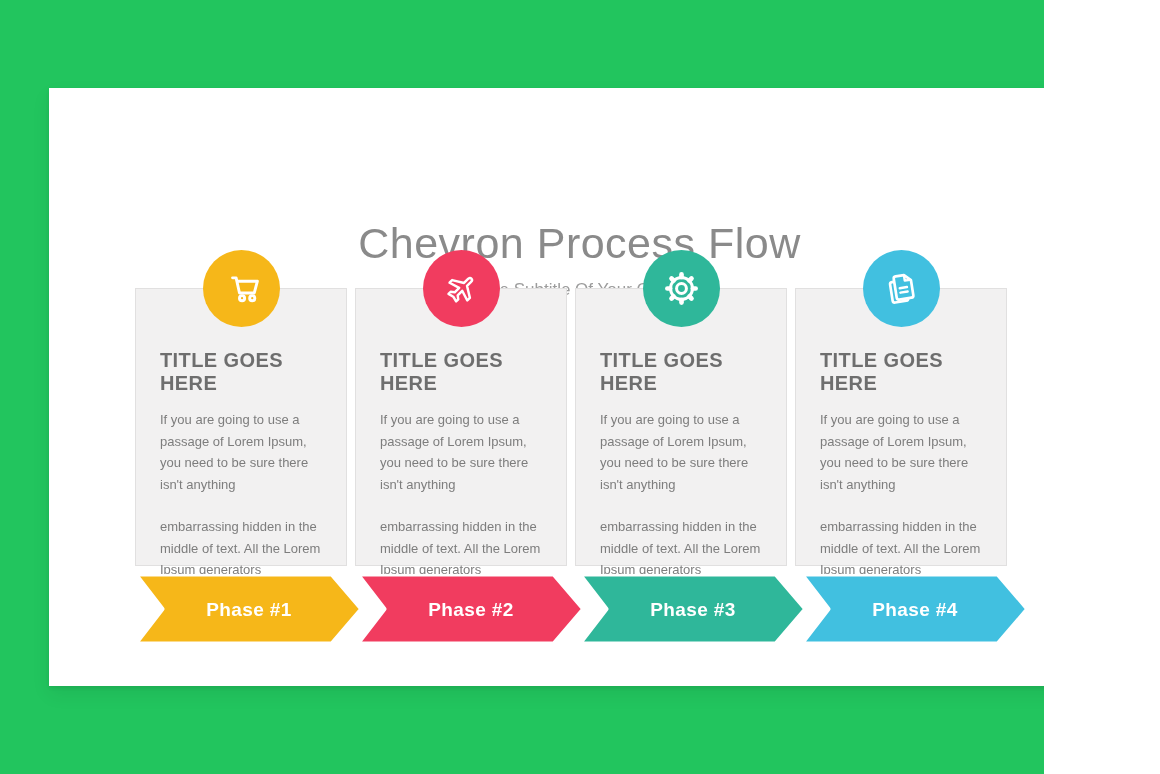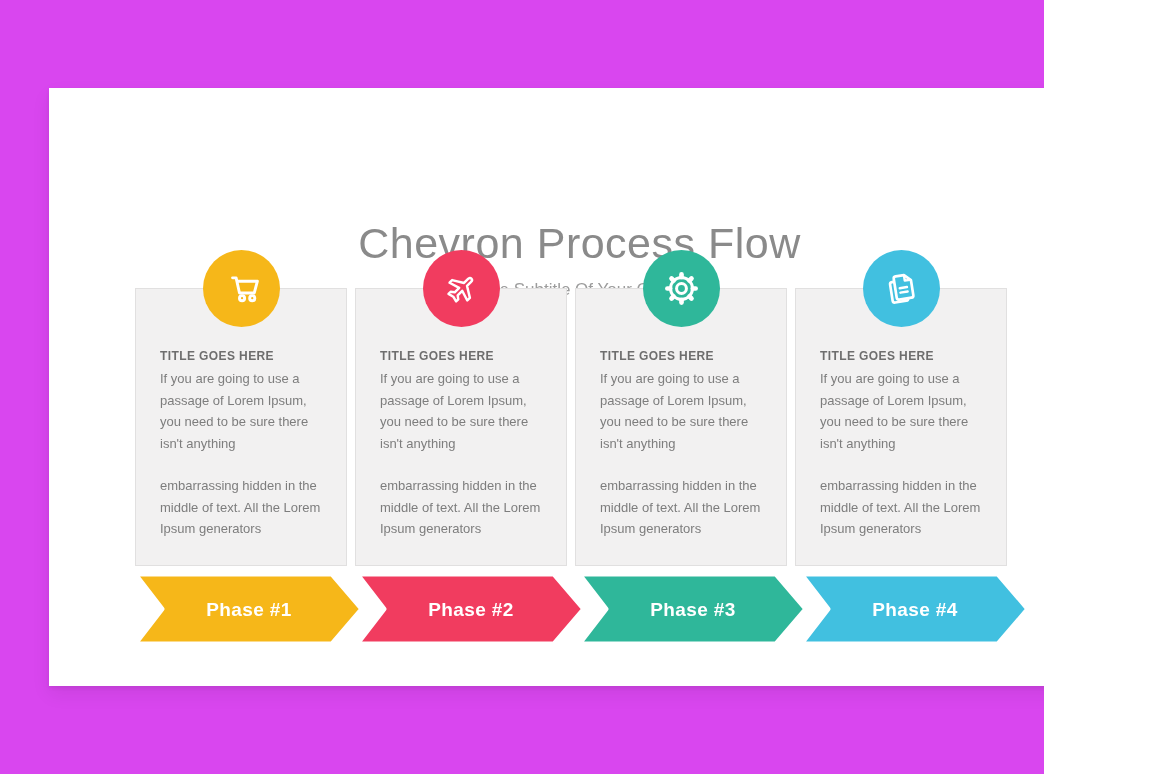--- a/index.html
+++ b/index.html
@@ -2,21 +2,21 @@
 <html><head>
 <meta charset="utf-8">
 <style>
   * { margin: 0; padding: 0; box-sizing: border-box; }
   html,body { width: 1160px; height: 774px; }
   body { font-family: "Liberation Sans", sans-serif; }
 
   .canvas {
     position: relative;
     width: 1044px; height: 774px;
-    background: #d946ef;
+    background: #22c55e;
     overflow: hidden;
   }
   .slide {
     position: absolute;
     left: 49px; top: 88px;
     width: 1061px; height: 598px;
     background: #FFFFFF;
     box-shadow: 0 2px 4px rgba(0,0,0,.07), 0 8px 18px rgba(0,0,0,.07);
   }
   .slide-title {
@@ -49,31 +49,31 @@
     border: 1px solid #E1E0E0;
     padding: 46px 24px 0 24px;
   }
   .badge {
     position: absolute;
     top: -39px; left: 50%;
     margin-left: -38.5px;
     width: 77px; height: 77px;
   }
   .card-title {
-    font-size: 12px;
+    font-size: 20px;
     font-weight: bold;
     color: #6E6E6E;
     letter-spacing: 0.4px;
     margin-top: 14px;
   }
   .card p {
     font-size: 13px;
     color: #7D7D7D;
     line-height: 21.5px;
-    margin-top: 5px;
+    margin-top: 14px;
   }
   .card p.para2 { margin-top: 21px; }
   .chevrons {
     position: absolute;
     left: 86px; top: 486px;
   }
   .chevrons text {
     font-family: "Liberation Sans", sans-serif;
     font-size: 19px;
     font-weight: bold;

